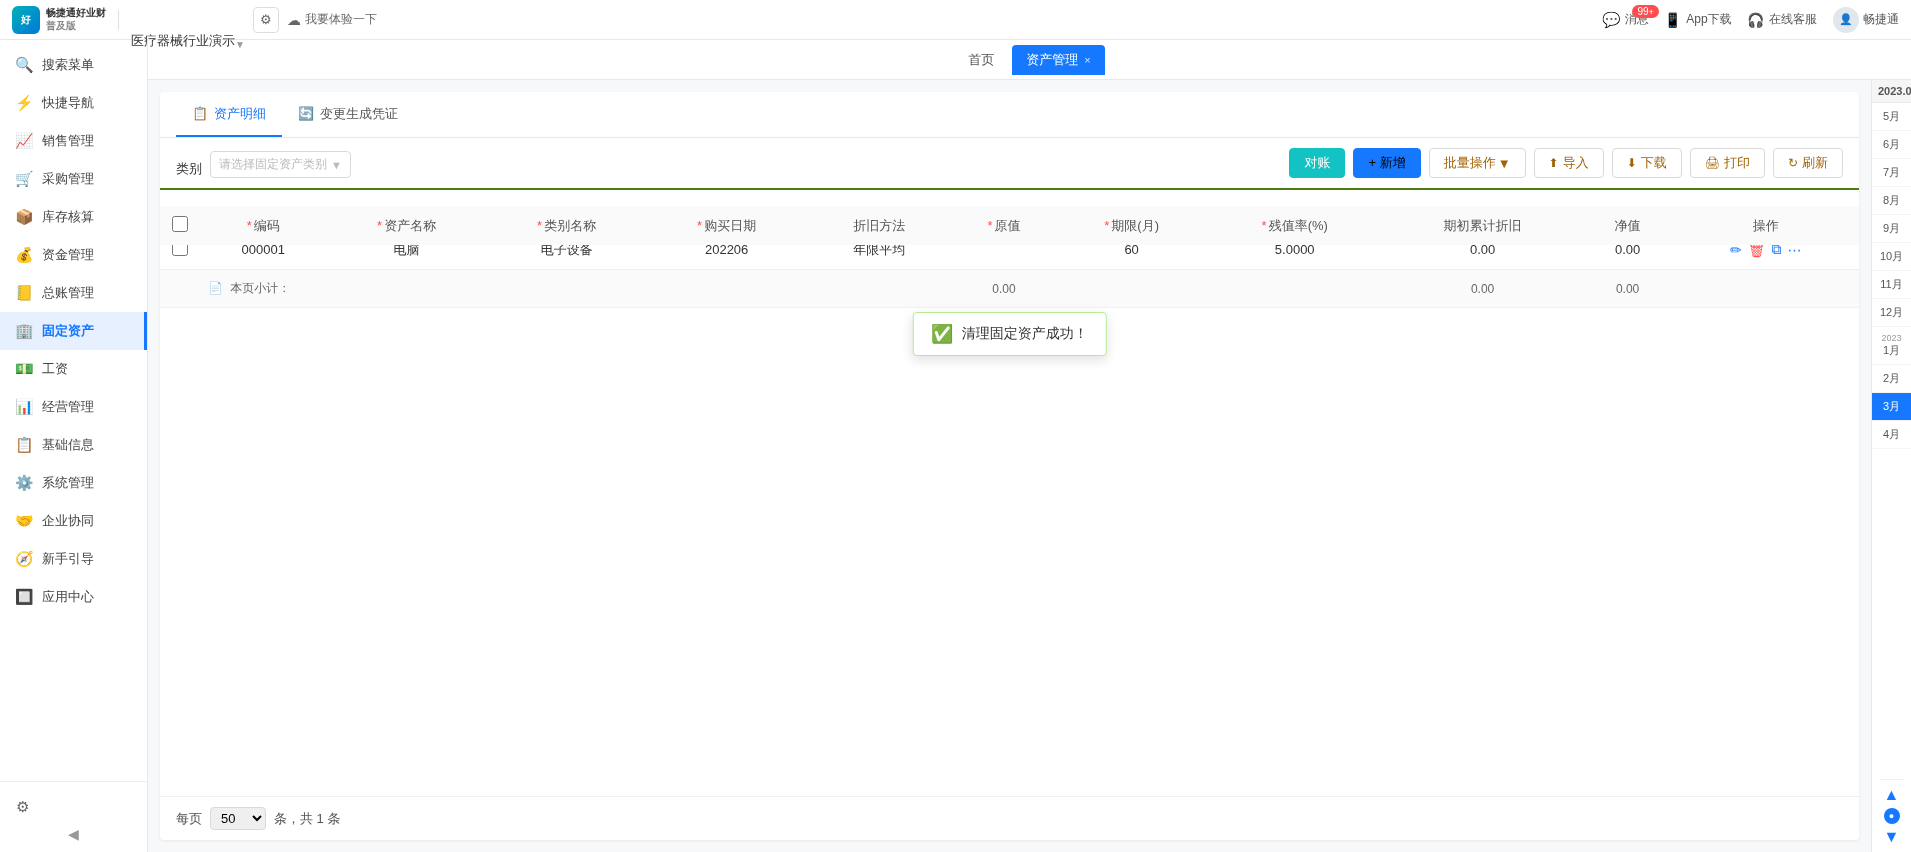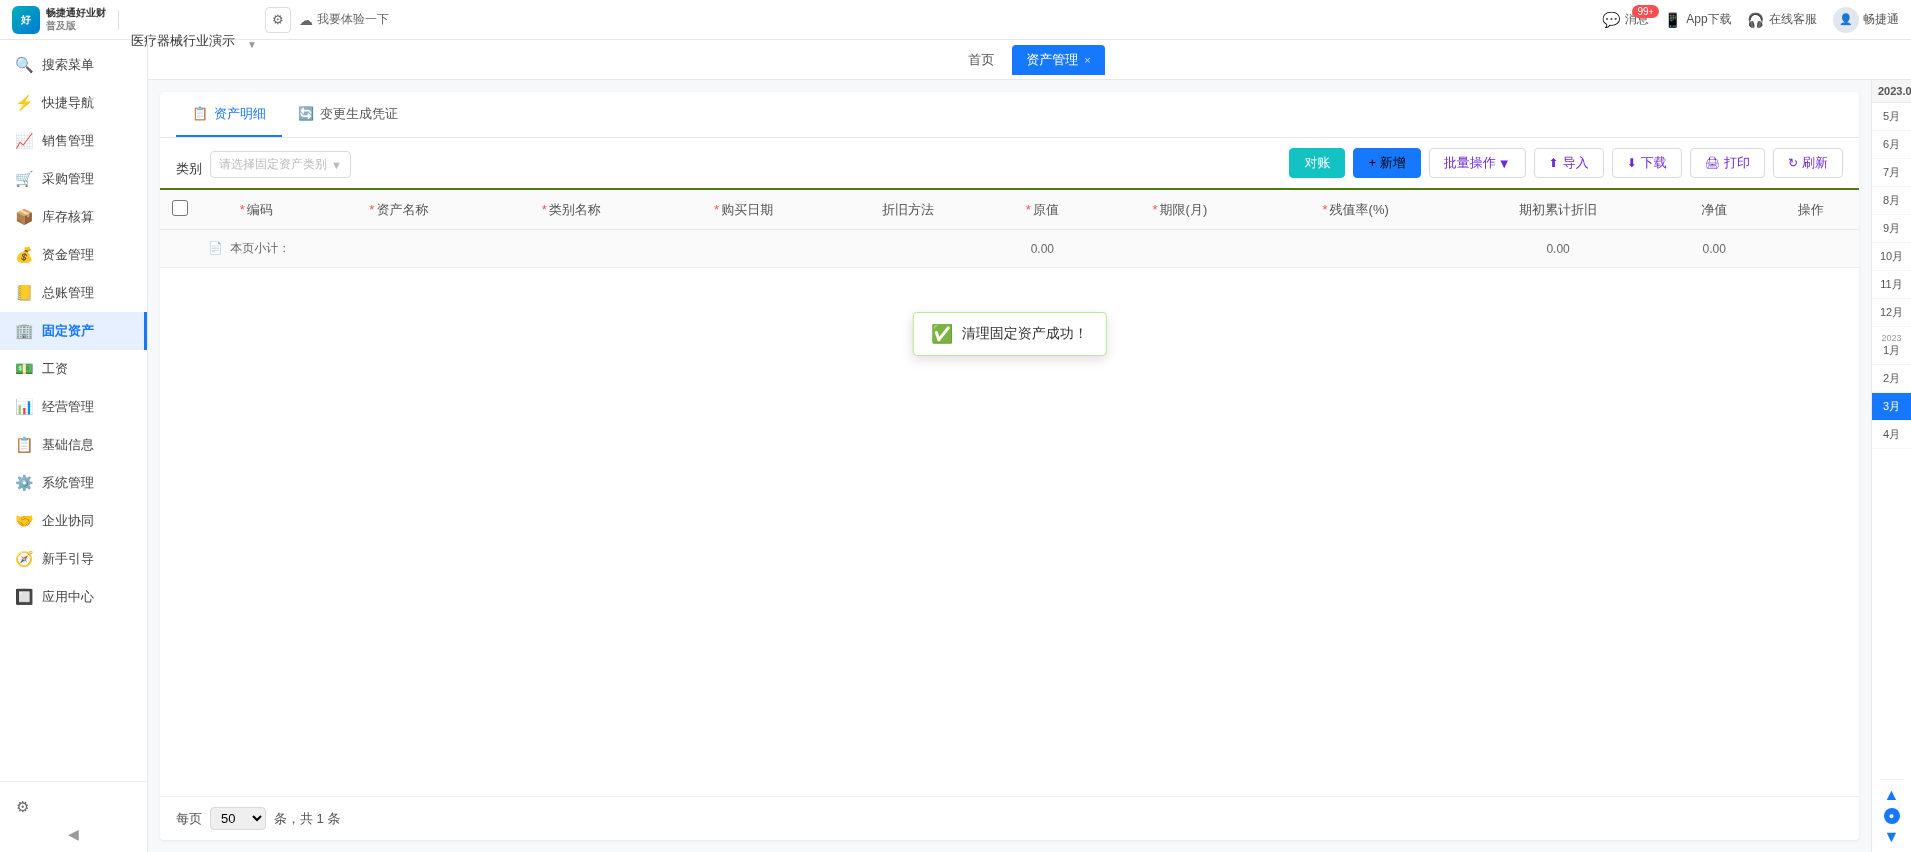--- a/index.html
+++ b/index.html
@@ -7,21 +7,21 @@
 
     
     .top-bar {
       display: flex; align-items: center; background: #fff; height: 40px;
       padding: 0 12px; border-bottom: 1px solid #e8e8e8; position: relative; z-index: 10;
     }
     .top-bar-logo { display: flex; align-items: center; gap: 6px; color: #333; font-weight: bold; font-size: 13px; }
     .logo-icon { width: 28px; height: 28px; background: linear-gradient(135deg, #00b0b9, #0078d7); border-radius: 6px; display: flex; align-items: center; justify-content: center; color: #fff; font-size: 10px; font-weight: bold; }
     .top-divider { width: 1px; height: 20px; background: #e0e0e0; margin: 0 12px; }
     .top-center { display: flex; align-items: center; gap: 8px; flex: 1; }
-    .company-selector { display: flex; align-items: flex-end; gap: 12px; color: #333; font-size: 13px; cursor: pointer; margin-top: 43px; }
+    .company-selector { display: flex; align-items: flex-end; gap: 0; color: #333; font-size: 13px; cursor: pointer; margin-top: 43px; }
     .company-selector .arrow { font-size: 10px; color: #999; }
     .gear-btn { width: 26px; height: 26px; border: 1px solid #ddd; border-radius: 4px; display: flex; align-items: center; justify-content: center; cursor: pointer; color: #666; }
     .experience-btn { display: flex; align-items: center; gap: 4px; color: #666; font-size: 12px; cursor: pointer; }
     .top-right { display: flex; align-items: center; gap: 16px; }
     .msg-btn { position: relative; display: flex; align-items: center; gap: 4px; cursor: pointer; color: #555; font-size: 12px; }
     .badge { background: #ff4d4f; color: #fff; border-radius: 10px; font-size: 10px; padding: 1px 5px; position: absolute; top: -6px; right: -10px; }
     .badge-plus { font-size: 9px; }
     .top-right-item { display: flex; align-items: center; gap: 4px; cursor: pointer; color: #555; font-size: 12px; }
     .avatar { width: 26px; height: 26px; border-radius: 50%; background: #e0e7ef; display: flex; align-items: center; justify-content: center; font-size: 11px; color: #666; }
 
@@ -60,36 +60,36 @@
 
     
     .sub-tabs { display: flex; align-items: center; padding: 0 16px; border-bottom: 1px solid #e8e8e8; height: 46px; gap: 0; }
     .sub-tab { display: flex; align-items: center; gap: 6px; padding: 12px 16px; cursor: pointer; color: #555; font-size: 13px; border-bottom: 2px solid transparent; }
     .sub-tab.active { color: #1677ff; border-bottom: 2px solid #1677ff; }
     .sub-tab-icon { width: 16px; height: 16px; display: flex; align-items: center; justify-content: center; }
 
     
     .toolbar { display: flex; align-items: flex-end; padding: 10px 16px; gap: 8px; border-bottom: 2px solid #4d7c0f; }
     .toolbar-right { margin-left: auto; display: flex; align-items: center; gap: 8px; border-radius: 9px; }
-    .btn { padding: 5px 14px; border-radius: 4px; font-size: 13px; cursor: pointer; border: 1px solid #d9d9d9; background: #fff; color: #6d28d9; display: flex; align-items: center; gap: 4px; }
+    .btn { padding: 5px 14px; border-radius: 4px; font-size: 13px; cursor: pointer; border: 1px solid #d9d9d9; background: #fff; color: #a16207; display: flex; align-items: center; gap: 4px; }
     .btn-primary { background: #1677ff; color: #000000; border-color: #1677ff; }
     .btn-teal { background: #13c2c2; color: #fff; border-color: #13c2c2; }
     .btn-dropdown { display: flex; align-items: center; gap: 2px; }
     .filter-label { color: #333; font-size: 13px; }
     .filter-select { display: flex; align-items: center; gap: 4px; border: 1px solid #d9d9d9; border-radius: 4px; padding: 4px 8px; cursor: pointer; color: #999; font-size: 13px; min-width: 80px; background: #fff; }
 
     
     .table-container { flex: 1; overflow: auto; }
     .table-container::-webkit-scrollbar { height: 8px; width: 6px; }
     .table-container::-webkit-scrollbar-thumb { background: #ccc; border-radius: 4px; }
     .data-table { width: 100%; border-collapse: collapse; font-size: 13px; }
     .data-table th {
       background: #fafafa; color: #555; font-weight: normal; padding: 10px 8px;
       border-bottom: 1px solid #e8e8e8; text-align: center; white-space: nowrap;
-      position: sticky; top: 0; z-index: 1;
+      position: sticky; top: 16px; z-index: 1;
     }
     .data-table td { padding: 10px 8px; border-bottom: 1px solid #f0f0f0; text-align: center; color: #333; }
     .required-star { color: #ff4d4f; margin-right: 2px; }
     .table-checkbox { width: 16px; height: 16px; cursor: pointer; }
     .subtotal-row td { background: #fafafa; color: #666; font-size: 12px; }
     .subtotal-icon { color: #1677ff; margin-right: 4px; }
     .action-btns { display: flex; align-items: center; gap: 6px; justify-content: center; }
     .action-btn { color: #1677ff; cursor: pointer; font-size: 14px; }
     .action-btn.delete { color: #ff4d4f; }
 
@@ -321,20 +321,43 @@
                   <th><span>折旧方法</span></th>
                   <th><span class="required-star">*</span><span>原值</span></th>
                   <th><span class="required-star">*</span><span>期限(月)</span></th>
                   <th><span class="required-star">*</span><span>残值率(%)</span></th>
                   <th><span>期初累计折旧</span></th>
                   <th><span>净值</span></th>
                   <th><span>操作</span></th>
                 </tr>
               </thead>
               <tbody>
+                <tr>
+                  <td>
+                    <input type="checkbox" class="table-checkbox" style="">
+                  </td>
+                  <td>000001</td>
+                  <td>电脑</td>
+                  <td>电子设备</td>
+                  <td>202206</td>
+                  <td>年限平均</td>
+                  <td></td>
+                  <td>60</td>
+                  <td>5.0000</td>
+                  <td>0.00</td>
+                  <td>0.00</td>
+                  <td>
+                    <div class="action-btns">
+                      <span class="action-btn" title="编辑">✏</span>
+                      <span class="action-btn delete" title="删除">🗑</span>
+                      <span class="action-btn" title="复制">⧉</span>
+                      <span class="action-btn" title="更多">⋯</span>
+                    </div>
+                  </td>
+                </tr>
                 <tr class="subtotal-row">
                   <td></td>
                   <td colspan="5" style="text-align:left;">
                     <span class="subtotal-icon">📄</span>
                     <span>本页小计：</span>
                   </td>
                   <td>0.00</td>
                   <td></td>
                   <td></td>
                   <td>0.00</td>

